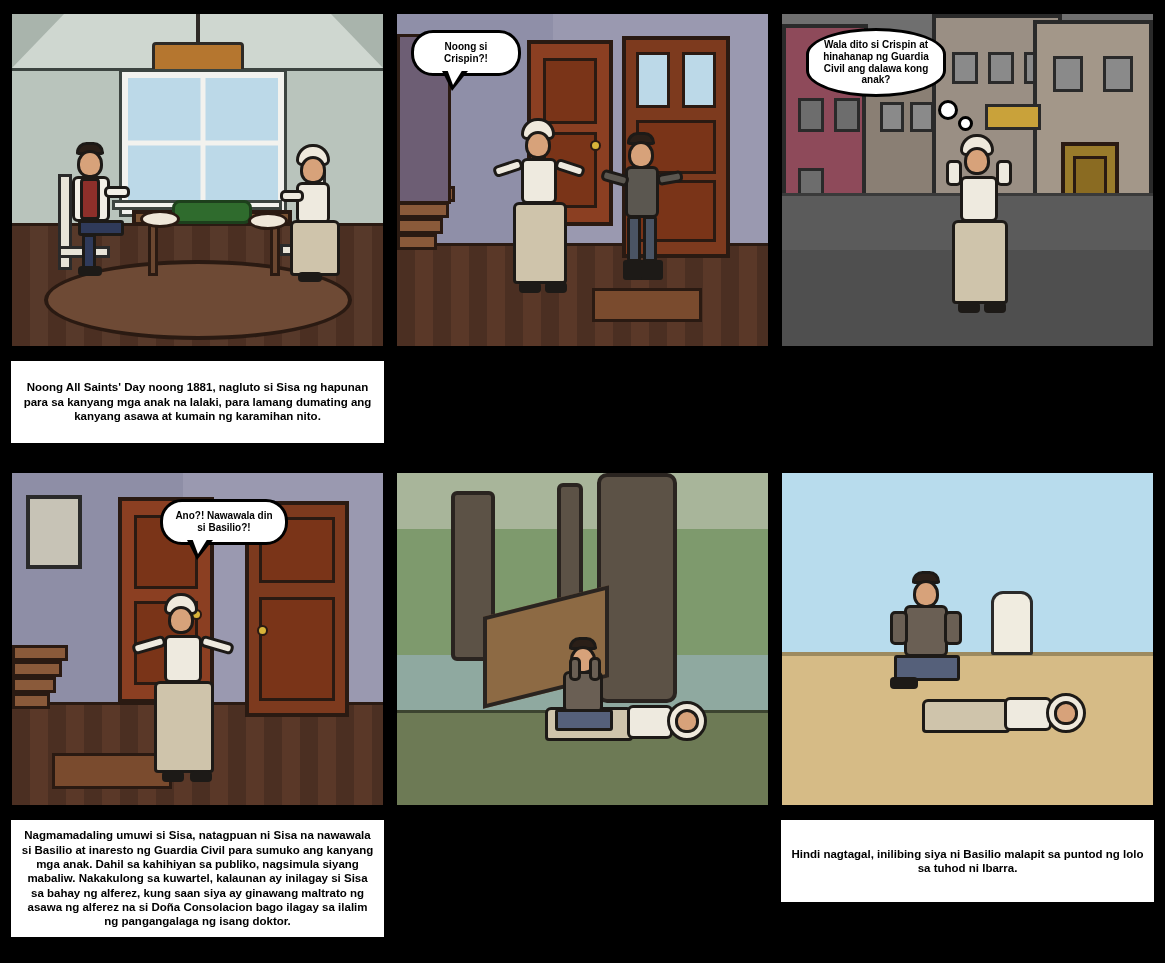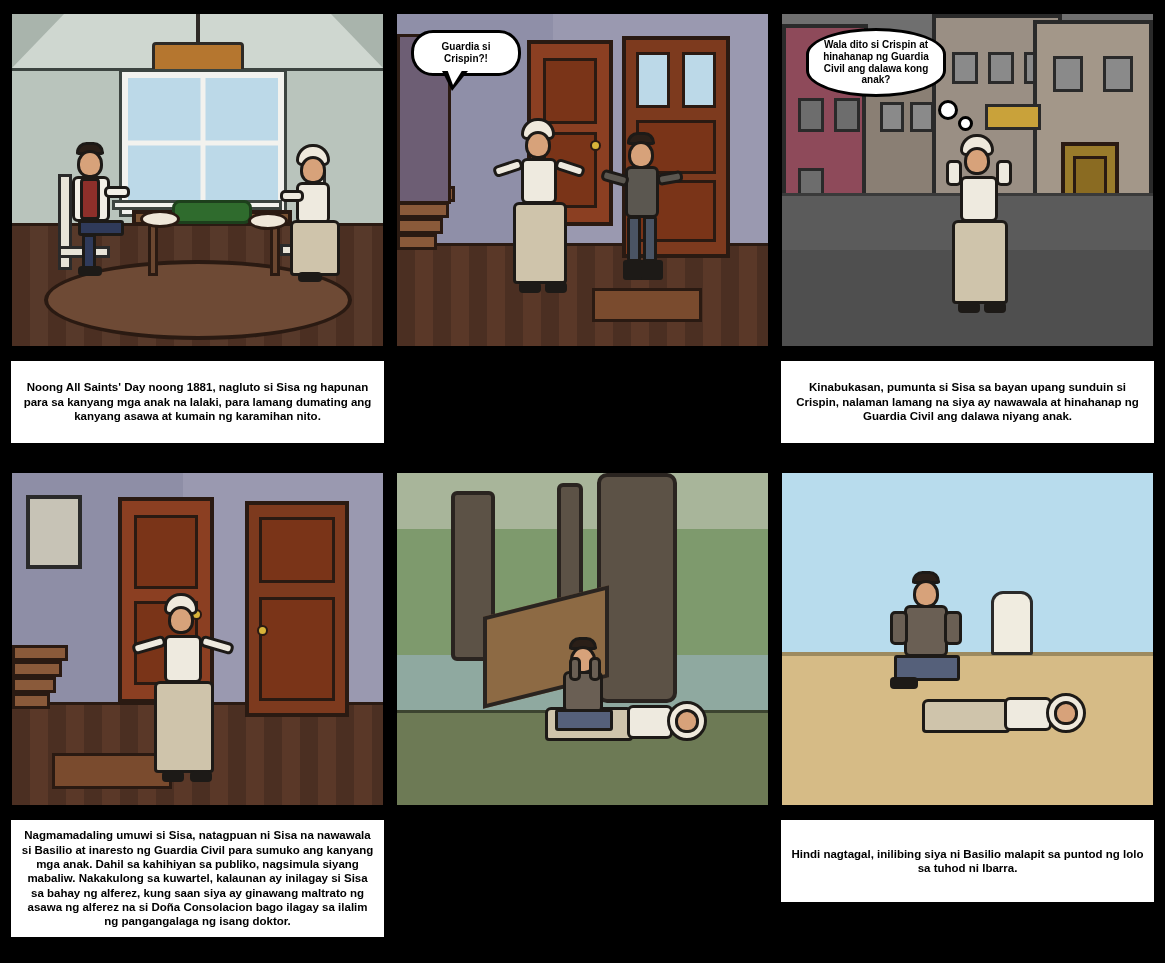--- a/index.html
+++ b/index.html
@@ -206,21 +206,21 @@
         <div class="torso" style="left:0px;top:34px;width:34px;height:52px;background:#5b5750;border-radius:6px;"></div>
         <div class="arm" style="left:-24px;top:40px;width:28px;height:12px;background:#5b5750;transform:rotate(16deg);"></div>
         <div class="arm" style="left:32px;top:40px;width:26px;height:12px;background:#5b5750;transform:rotate(-10deg);"></div>
         <div class="leg" style="left:2px;top:84px;width:14px;height:46px;background:#4a5464;"></div>
         <div class="leg" style="left:18px;top:84px;width:14px;height:46px;background:#4a5464;"></div>
         <div class="shoe" style="left:-2px;top:128px;width:22px;height:20px;border-radius:3px;"></div>
         <div class="shoe" style="left:16px;top:128px;width:22px;height:20px;border-radius:3px;"></div>
       </div>
 
       <div class="bubble speech" style="left:14px;top:16px;width:110px;">
-        <span>Guardia si Crispin?!</span>
+        <span>Noong si Crispin?!</span>
         <span class="tail"></span>
       </div>
     </div>
   </div>
 
   <div class="cell">
     <div class="panel">
       <div class="p3-sky"></div>
 
       <div class="bldg" style="left:0;top:10px;width:86px;height:250px;background:#8e4a5a;">
@@ -260,21 +260,20 @@
         <div class="shoe" style="left:0px;top:168px;width:22px;height:11px;"></div>
         <div class="shoe" style="left:26px;top:168px;width:22px;height:11px;"></div>
       </div>
 
       <div class="bubble thought" style="left:24px;top:14px;width:140px;">
         <span>Wala dito si Crispin at hinahanap ng Guardia Civil ang dalawa kong anak?</span>
       </div>
       <div class="dot" style="left:156px;top:86px;width:14px;height:14px;"></div>
       <div class="dot" style="left:176px;top:102px;width:9px;height:9px;"></div>
     </div>
-    <div class="caption">Kinabukasan, pumunta si Sisa sa bayan upang sunduin si Crispin, nalaman lamang na siya ay nawawala at hinahanap ng Guardia Civil ang dalawa niyang anak.</div>
   </div>
 
   <div class="cell">
     <div class="panel">
       <div class="p2-wall-l" style="width:46%;background:#8e8ea6;"></div>
       <div class="p2-wall-r" style="width:54%;background:#9a99b0;"></div>
       <div class="p2-floor"></div>
       <div class="p2-mat" style="left:40px;bottom:16px;width:120px;height:36px;"></div>
 
       <div style="position:absolute;left:14px;top:22px;width:56px;height:74px;background:#c7c3b6;border:4px solid #2a2a2a;box-sizing:border-box;"></div>
@@ -300,20 +299,24 @@
         <div class="bonnet" style="left:2px;top:0px;"></div>
         <div class="head" style="left:6px;top:13px;"></div>
         <div class="torso" style="left:2px;top:42px;width:38px;height:48px;background:#eeeadf;border-radius:6px;"></div>
         <div class="arm" style="left:-30px;top:46px;width:34px;height:12px;background:#eeeadf;transform:rotate(-16deg);"></div>
         <div class="arm" style="left:38px;top:46px;width:34px;height:12px;background:#eeeadf;transform:rotate(16deg);"></div>
         <div class="skirt" style="left:-8px;top:88px;width:60px;height:92px;background:#cfc4ab;"></div>
         <div class="shoe" style="left:0px;top:178px;width:22px;height:11px;"></div>
         <div class="shoe" style="left:28px;top:178px;width:22px;height:11px;"></div>
       </div>
 
+      <div class="bubble speech" style="left:148px;top:26px;width:128px;">
+        <span>Ano?! Nawawala din si Basilio?!</span>
+        <span class="tail" style="left:24px;"></span>
+      </div>
     </div>
     <div class="caption">Nagmamadaling umuwi si Sisa, natagpuan ni Sisa na nawawala si Basilio at inaresto ng Guardia Civil para sumuko ang kanyang mga anak. Dahil sa kahihiyan sa publiko, nagsimula siyang mabaliw. Nakakulong sa kuwartel, kalaunan ay inilagay si Sisa sa bahay ng alferez, kung saan siya ay ginawang maltrato ng asawa ng alferez na si Doña Consolacion bago ilagay sa ilalim ng pangangalaga ng isang doktor.</div>
   </div>
 
   <div class="cell">
     <div class="panel">
       <div class="p5-sky"></div>
       <div style="position:absolute;left:0;top:0;width:100%;height:56px;background:#a8b59a;"></div>
       <div class="p5-water"></div>
       <div class="p5-bank"></div>

